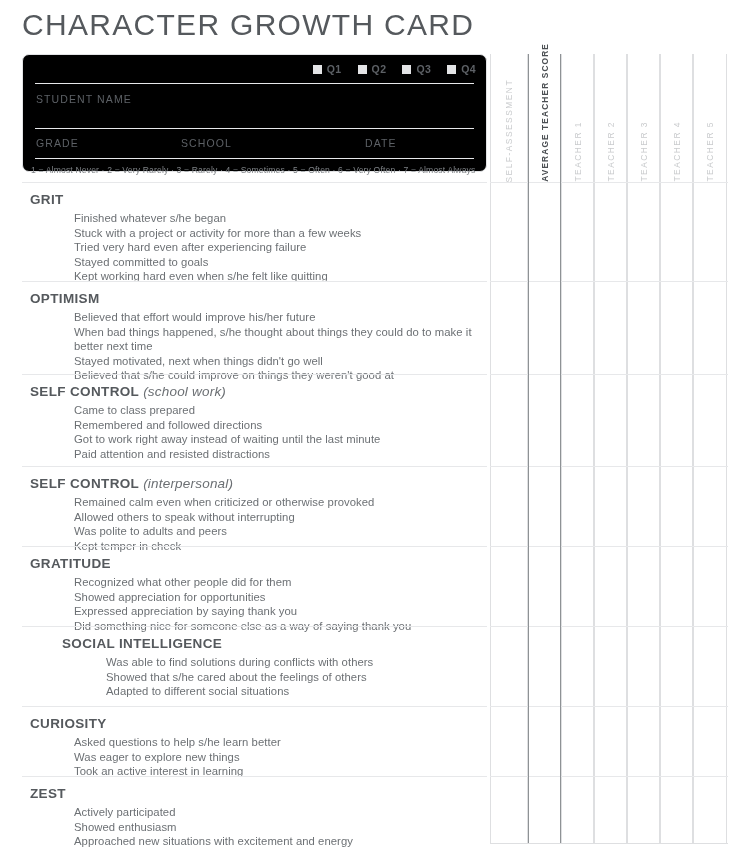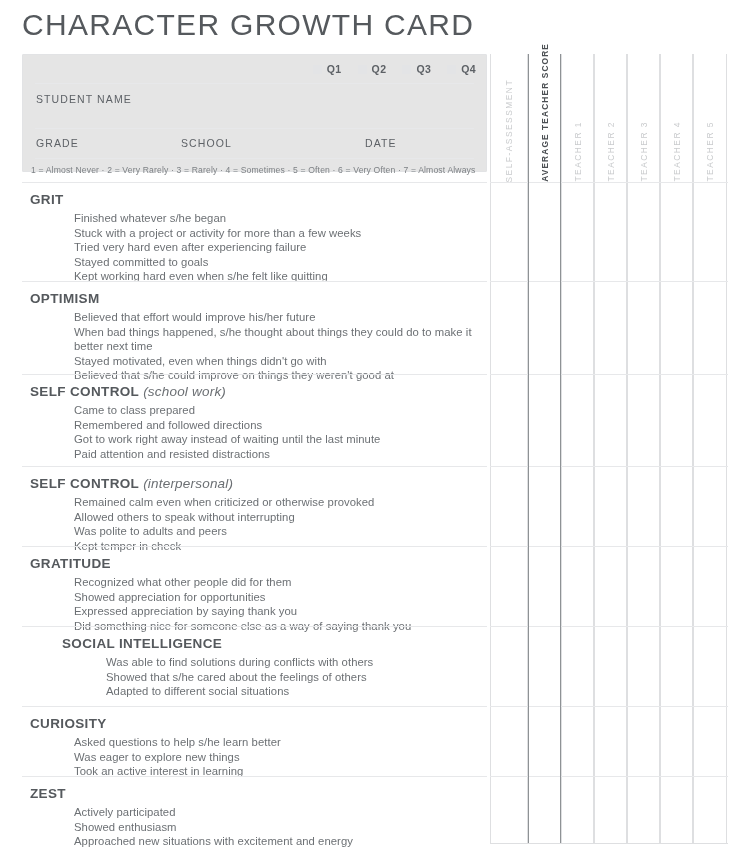--- a/index.html
+++ b/index.html
@@ -33,22 +33,22 @@
   }
 
   
   #info-card {
     position: absolute;
     left: 22px;
     top: 54px;
     width: 465px;
     height: 118px;
     border: 1px solid #e2e3e5;
-    background: #e5e5e5;
-    border-radius: 1px;
+    background: #000000;
+    border-radius: 7px;
   }
 
   #quarters {
     position: absolute;
     right: 10px;
     top: 8px;
     display: flex;
     gap: 16px;
     align-items: center;
   }
@@ -321,21 +321,21 @@
           <li>Stayed committed to goals</li>
           <li>Kept working hard even when s/he felt like quitting</li>
         </ul>
       </div>
       <div class="section" style="position: absolute; left: 0px; top: 99px; width: 490px;">
         <div class="sec-divider"></div>
         <div class="sec-title">OPTIMISM</div>
         <ul class="sec-items">
           <li>Believed that effort would improve his/her future</li>
           <li>When bad things happened, s/he thought about things they could do to make it better next time</li>
-          <li>Stayed motivated, even when things didn't go with</li>
+          <li>Stayed motivated, next when things didn't go well</li>
           <li>Believed that s/he could improve on things they weren't good at</li>
         </ul>
       </div>
       <div class="section" style="position: absolute; left: 0px; top: 192px; width: 490px;">
         <div class="sec-divider"></div>
         <div class="sec-title">SELF CONTROL<em> (school work)</em></div>
         <ul class="sec-items">
           <li>Came to class prepared</li>
           <li>Remembered and followed directions</li>
           <li>Got to work right away instead of waiting until the last minute</li>

